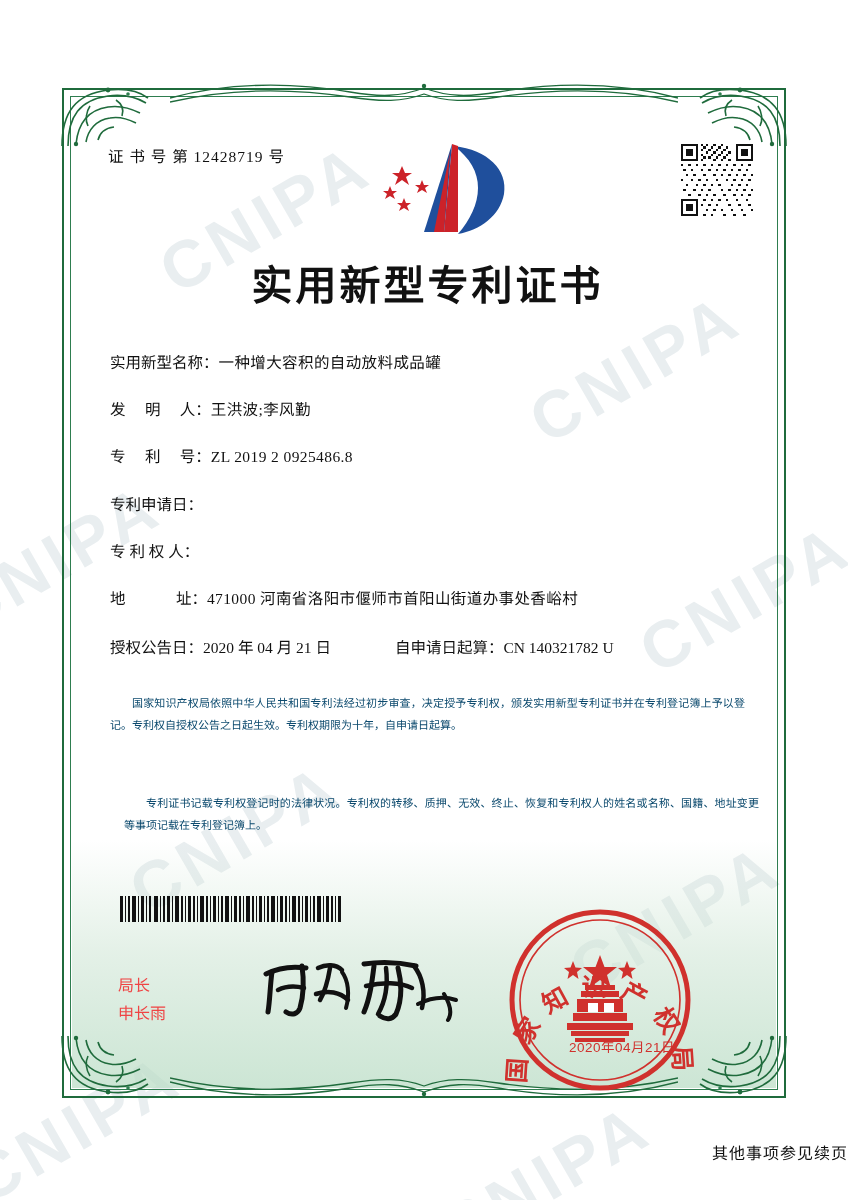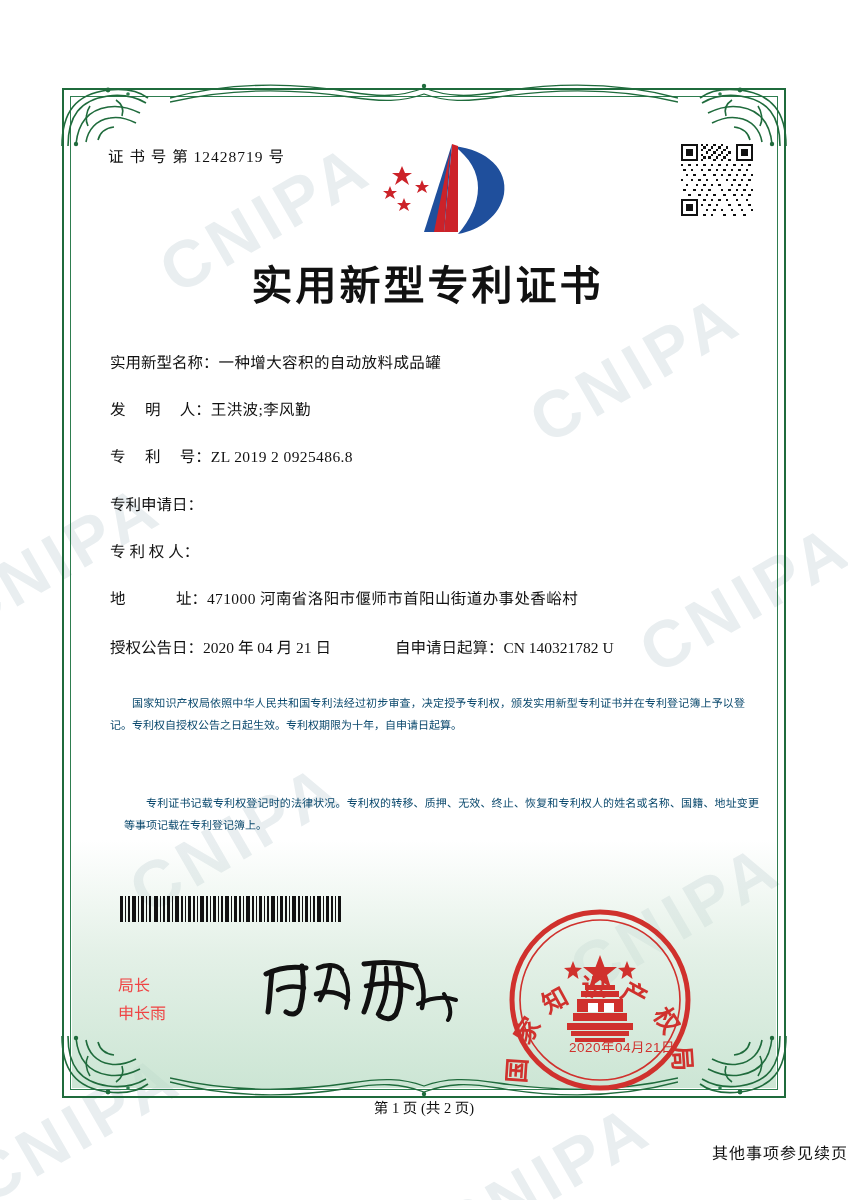--- a/index.html
+++ b/index.html
@@ -622,16 +622,15 @@
 
     <defs>
       <path id="sealArc" d="M 95 165 m -74 0 a 74 74 0 1 1 148 0"></path>
     </defs>
     <text font-family="'DejaVu Serif','Liberation Serif',serif" font-size="25" font-weight="700" fill="#d0312d" letter-spacing="12">
       <textPath href="#sealArc" startOffset="50%" text-anchor="middle">国家知识产权局</textPath>
     </text>
   </svg>
   <div class="seal-date">2020年04月21日</div>
 
-  <div class="page-no">第 1 页 (共 2 页)</div>
   <div class="footnote">其他事项参见续页</div>
 
 </div>
 
 </body></html>

